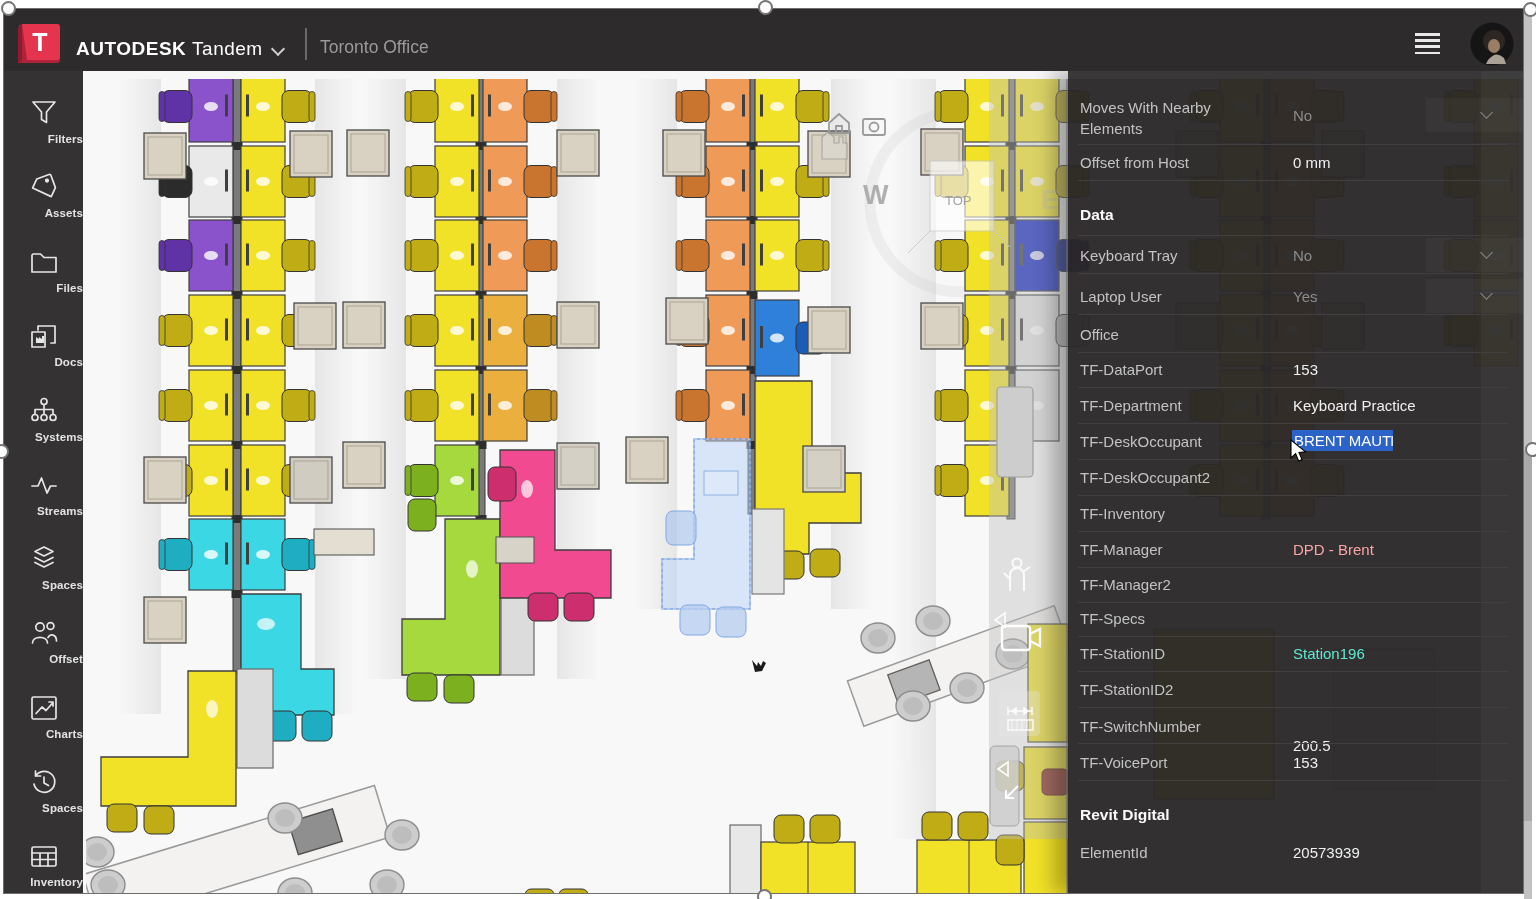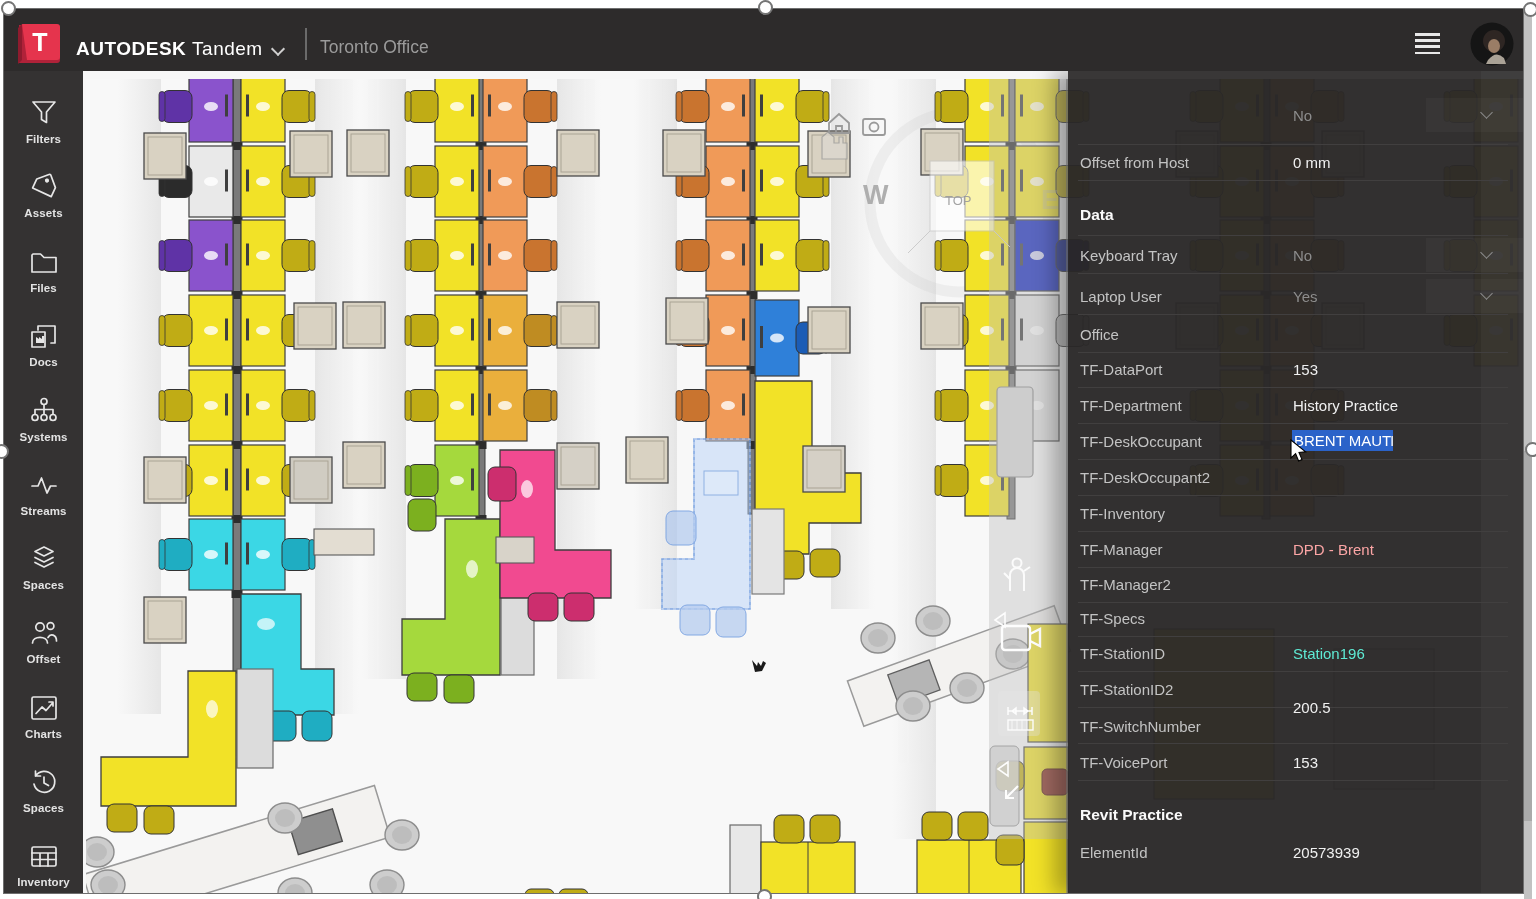--- a/index.html
+++ b/index.html
@@ -2,21 +2,21 @@
 <html><head><meta charset="utf-8">
 <style>
 * { margin:0; padding:0; box-sizing:border-box; }
 html,body { width:1536px; height:899px; background:#ffffff; font-family:"Liberation Sans", sans-serif; overflow:hidden; }
 #page { position:relative; width:1536px; height:899px; }
 #app { position:absolute; left:3px; top:8px; width:1521px; height:886px; background:#2d2b2b; overflow:hidden; border:1px solid #6e6e6e; }
 #topbar { position:absolute; left:0; top:0; width:1521px; height:62px; background:#2d2b2b; z-index:30; }
 #sidebar { position:absolute; left:0; top:62px; width:79px; height:824px; background:#343232; z-index:30; }
 .sitem { position:absolute; left:0; width:79px; text-align:center; color:#e3e3e3; }
 .sitem svg { display:block; margin:0 auto; }
-.slbl { font-size:11.5px; margin-top:4px; color:#e3e3e3; font-weight:700; letter-spacing:0.1px; }
+.slbl { font-size:11.5px; margin-top:4px; color:#e3e3e3; font-weight:700; letter-spacing:0.1px;text-align:right; }
 #canvas { position:absolute; left:79px; top:62px; width:1442px; height:824px; background:#f7f7f7; }
 #panel { position:absolute; left:1064px; top:62px; width:457px; height:824px; background:rgba(35,33,33,0.90); z-index:20; box-shadow:-14px 0 20px rgba(0,0,0,0.30); }
 #panel .in { position:absolute; left:0; top:0; width:457px; height:824px; }
 .plbl { position:absolute; left:12px; width:210px; font-size:15px; line-height:21px; color:#c3c3c3; }
 .pval { position:absolute; left:225px; font-size:15px; line-height:21px; color:#f0f0f0; }
 .phead { position:absolute; left:12px; font-size:15.5px; font-weight:700; color:#fafafa; }
 .psep { position:absolute; left:10px; width:430px; height:1px; background:#413f3f; }
 .pchev { position:absolute; left:414px; width:9px; height:9px; border-right:1.8px solid #8d8d8d; border-bottom:1.8px solid #8d8d8d; transform:rotate(45deg); }
 .phl { position:absolute; left:224px; height:21px; background:#2b63c9; color:#fff; font-size:15px; line-height:21px; padding:0 2px; font-weight:400; }
 #scrollbar { position:absolute; left:1524px; top:8px; width:8px; height:891px; background:#c2c2c2; z-index:50; }
@@ -912,20 +912,21 @@
           <path d="M1014 777 l-12,12 m0,-8 v8 h8" stroke="#fdfdfd" stroke-width="2" fill="none"></path>
         </g>
 
 <rect x="1062" y="60" width="462" height="839" fill="#8f8f8f" opacity="0.6"></rect>
       </svg>
 
   <div id="panel">
         <div class="in">
   <div style="position:absolute;left:413px;top:0;width:44px;height:824px;background:rgba(255,255,255,0.035)"></div>
 
+<div class="plbl" style="top:26px">Moves With Nearby<br>Elements</div>
 <div class="pval" style="top:34px;color:#8d8d8d">No</div>
 <div style="position:absolute;left:358px;top:27px;width:148px;height:34px;background:rgba(255,255,255,0.03)"></div>
 <div class="pchev" style="top:37px"></div>
 <div class="psep" style="top:73px"></div>
 
 <div class="plbl" style="top:81px">Offset from Host</div>
 <div class="pval" style="top:81px;color:#f0f0f0">0 mm</div>
 <div class="psep" style="top:109px"></div>
 
 <div class="phead" style="top:135px">Data</div>
@@ -944,21 +945,21 @@
 <div class="psep" style="top:243px"></div>
 
 <div class="plbl" style="top:253px">Office</div>
 <div class="psep" style="top:281px"></div>
 
 <div class="plbl" style="top:288px">TF-DataPort</div>
 <div class="pval" style="top:288px;color:#f0f0f0">153</div>
 <div class="psep" style="top:316px"></div>
 
 <div class="plbl" style="top:324px">TF-Department</div>
-<div class="pval" style="top:324px;color:#f0f0f0">History Practice</div>
+<div class="pval" style="top:324px;color:#f0f0f0">Keyboard Practice</div>
 <div class="psep" style="top:352px"></div>
 
 <div class="plbl" style="top:360px">TF-DeskOccupant</div>
 <div class="phl" style="top:359px">BRENT MAUT</div>
 <div style="position:absolute;left:322px;top:359px;height:22px;line-height:22px;color:#efefef;font-size:15.5px">I</div>
 <div class="psep" style="top:388px"></div>
 
 <div class="plbl" style="top:396px">TF-DeskOccupant2</div>
 <div class="psep" style="top:424px"></div>
 
@@ -976,28 +977,28 @@
 <div class="psep" style="top:565px"></div>
 
 <div class="plbl" style="top:572px">TF-StationID</div>
 <div class="pval" style="top:572px;color:#5eead4">Station196</div>
 <div class="psep" style="top:600px"></div>
 
 <div class="plbl" style="top:608px">TF-StationID2</div>
 <div class="psep" style="top:636px"></div>
 
 <div class="plbl" style="top:645px">TF-SwitchNumber</div>
-<div class="pval" style="top:626px;color:#f0f0f0">200.5</div>
+<div class="pval" style="top:664px;color:#f0f0f0">200.5</div>
 <div class="psep" style="top:672px"></div>
 
 <div class="plbl" style="top:681px">TF-VoicePort</div>
 <div class="pval" style="top:681px;color:#f0f0f0">153</div>
 <div class="psep" style="top:709px"></div>
 
-<div class="phead" style="top:735px">Revit Practice</div>
+<div class="phead" style="top:735px">Revit Digital</div>
 
 <div class="plbl" style="top:771px">ElementId</div>
 <div class="pval" style="top:771px;color:#f0f0f0">20573939</div>
 
   <svg style="position:absolute;left:220px;top:368px" width="20" height="26" viewBox="0 0 20 26">
             <path d="M3 1 l0 18 4.6 -4.4 3 7.4 3.4 -1.4 -3 -7.2 6.6 -0.6 Z" fill="#fff" stroke="#000" stroke-width="1.1"></path>
           </svg>
   </div>
       </div>
 

